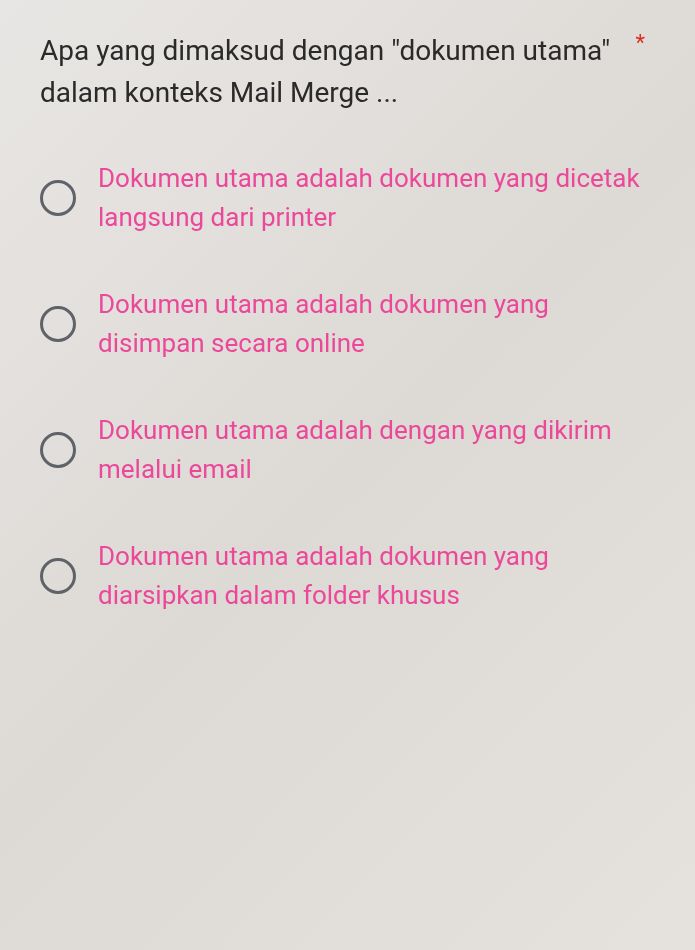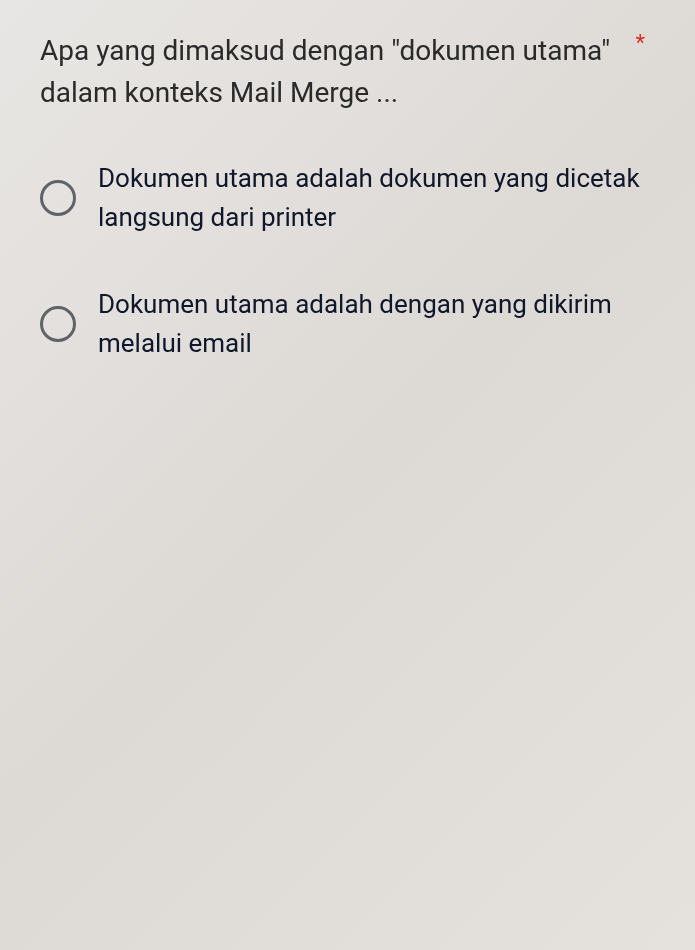--- a/index.html
+++ b/index.html
@@ -66,42 +66,50 @@
       left: 50%;
       transform: translate(-50%, -50%);
       width: 18px;
       height: 18px;
       background: #1a73e8;
       border-radius: 50%;
     }
     .option-label {
       font-size: 26px;
       line-height: 1.5;
-      color: #0f172a;
+      color: #ec4899;
       font-weight: 400;
     }
   </style>
 </head>
 <body>
 
 <div class="question-container">
   <div class="question-header">
     <div class="question-text">Apa yang dimaksud dengan "dokumen utama" dalam konteks Mail Merge ...</div>
     <div class="required-marker">*</div>
   </div>
 
   <div class="options-list">
 
     <div class="option-item">
       <div class="radio-circle"></div>
       <div class="option-label">Dokumen utama adalah dokumen yang dicetak langsung dari printer</div>
     </div>
 
 
+    <div class="option-item">
+      <div class="radio-circle"></div>
+      <div class="option-label">Dokumen utama adalah dokumen yang disimpan secara online</div>
+    </div>
 
     <div class="option-item">
       <div class="radio-circle"></div>
       <div class="option-label">Dokumen utama adalah dengan yang dikirim melalui email</div>
     </div>
 
+    <div class="option-item">
+      <div class="radio-circle"></div>
+      <div class="option-label">Dokumen utama adalah dokumen yang diarsipkan dalam folder khusus</div>
+    </div>
 
   </div>
 </div>
 
 </body></html>

